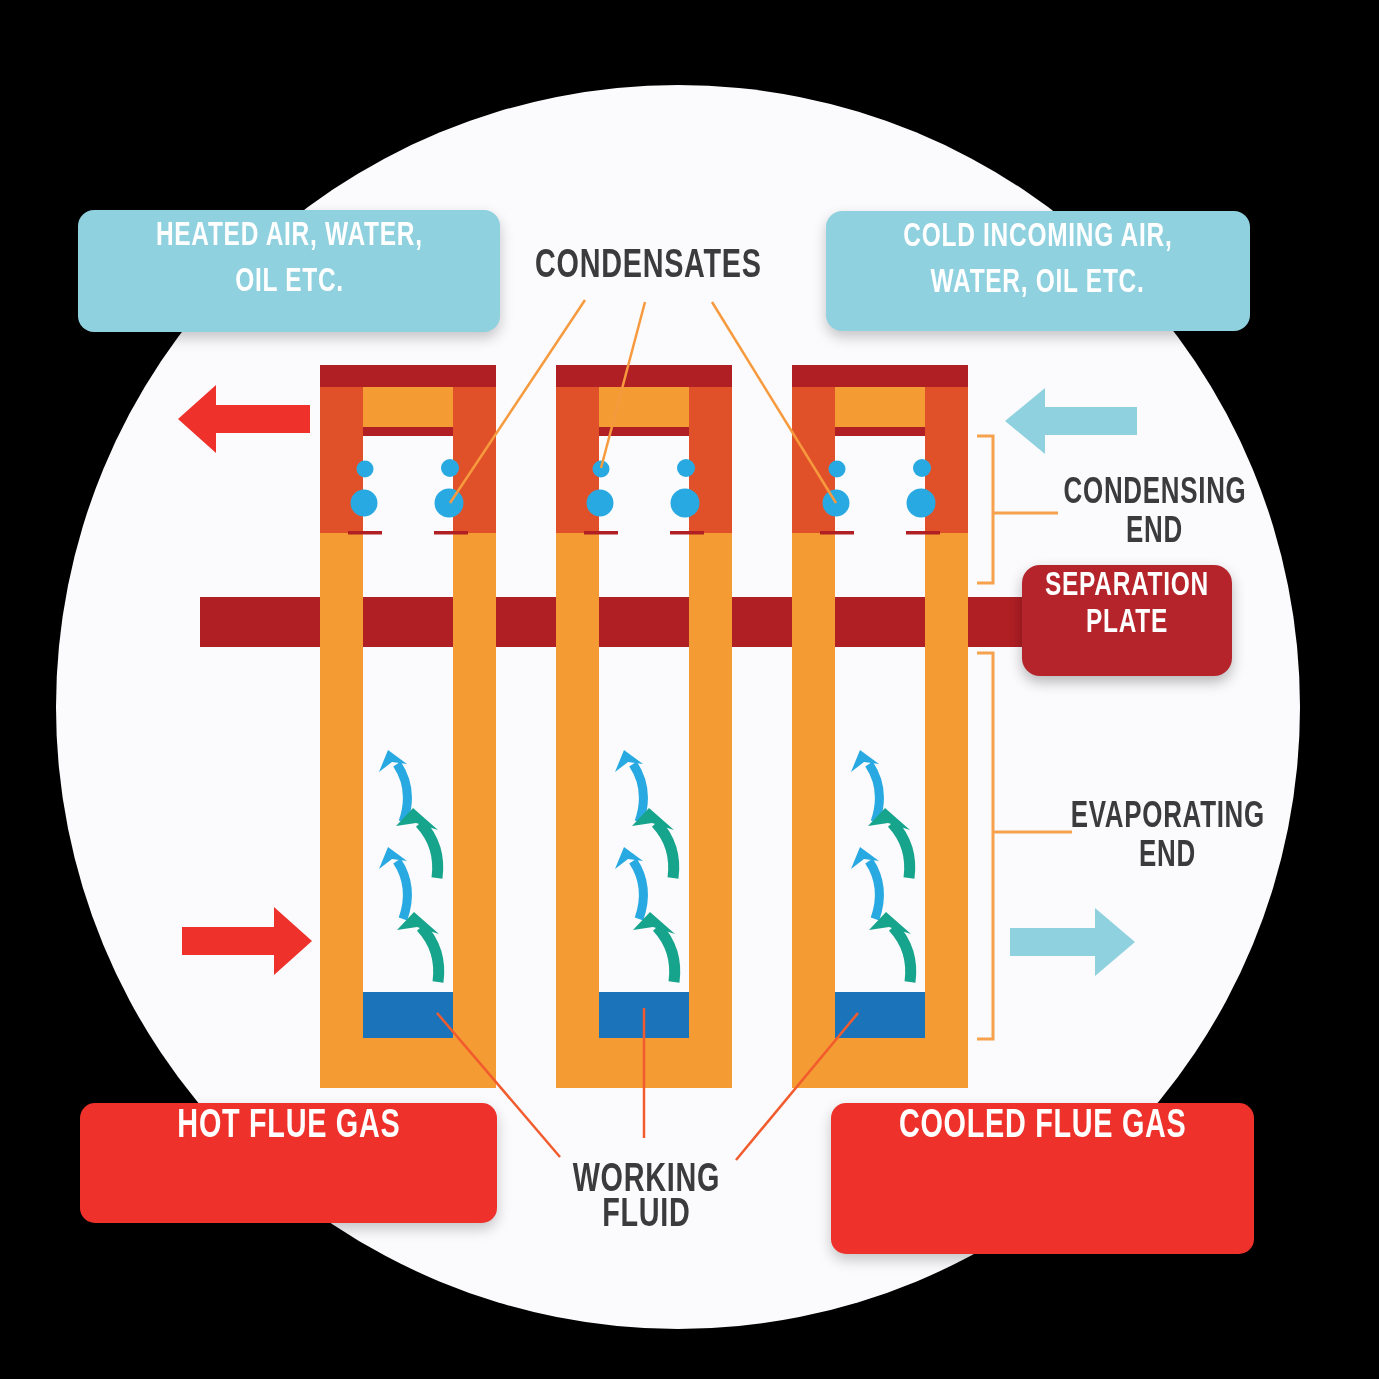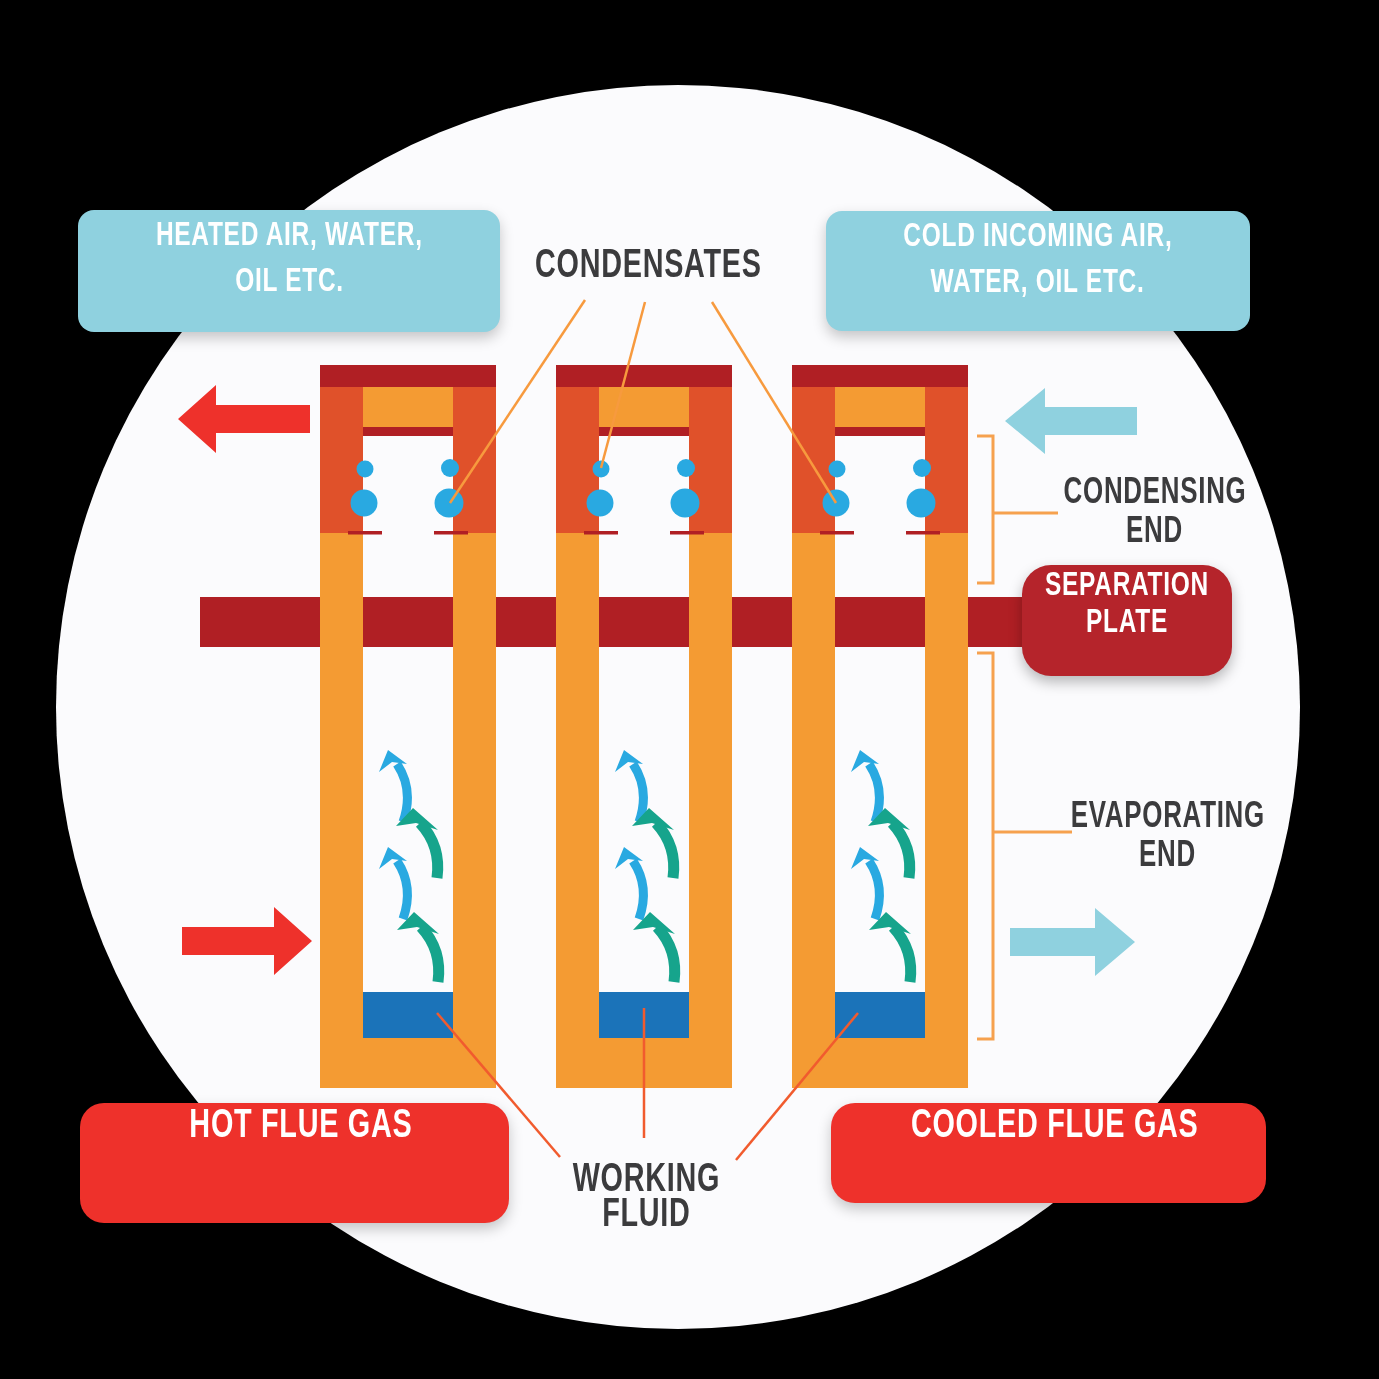--- a/index.html
+++ b/index.html
@@ -24,22 +24,22 @@
   .leadB    {stroke:var(--leader-fluid);stroke-width:2.5;}
   .swooshB  {stroke:var(--droplet);stroke-width:9;fill:none;}
   .headB    {fill:var(--droplet);}
   .swooshG  {stroke:var(--green);stroke-width:11;fill:none;}
   .headG    {fill:var(--green);}
 
   
   .lbl{position:absolute;display:flex;flex-direction:column;justify-content:flex-start;align-items:center;}
   .box{border-radius:16px;box-shadow:0 6px 14px rgba(0,0,0,.22);}
   .bluebox{background:var(--lightblue);}
-  .redbox{background:var(--red);border-radius:24px;padding-left:12px;}
-  .platebox{background:var(--plate-label);border-radius:29px;box-shadow:0 6px 14px rgba(0,0,0,.28);}
+  .redbox{background:var(--red);border-radius:15px;}
+  .platebox{background:var(--plate-label);border-radius:18px;box-shadow:0 6px 14px rgba(0,0,0,.28);}
   .cx{display:block;transform:scaleX(.72);transform-origin:center;white-space:nowrap;
       font-weight:bold;letter-spacing:1px;text-align:center;}
   .white{color:var(--text-white);}
   .dark{color:var(--text-dark);}
   .f34{font-size:34px;line-height:46px;}
   .f34t{font-size:34px;line-height:37px;}
   .f36{font-size:36px;line-height:39px;}
   .f40{font-size:40px;line-height:40px;}
   .f40t{font-size:40px;line-height:35px;}
 </style>
@@ -139,17 +139,17 @@
 
   <div class="lbl box redbox" style="left:80px;top:1103px;width:417px;height:120px;">
     <span class="cx white f40">HOT FLUE GAS</span>
   </div>
 
   <div class="lbl" style="left:521px;top:1160px;width:250px;height:74px;">
     <span class="cx dark f40t">WORKING</span>
     <span class="cx dark f40t">FLUID</span>
   </div>
 
-  <div class="lbl box redbox" style="left:831px;top:1103px;width:423px;height:100px;">
+  <div class="lbl box redbox" style="left:831px;top:1103px;width:423px;height:151px;">
     <span class="cx white f40">COOLED FLUE GAS</span>
   </div>
 
 </div>
 
 </body></html>

